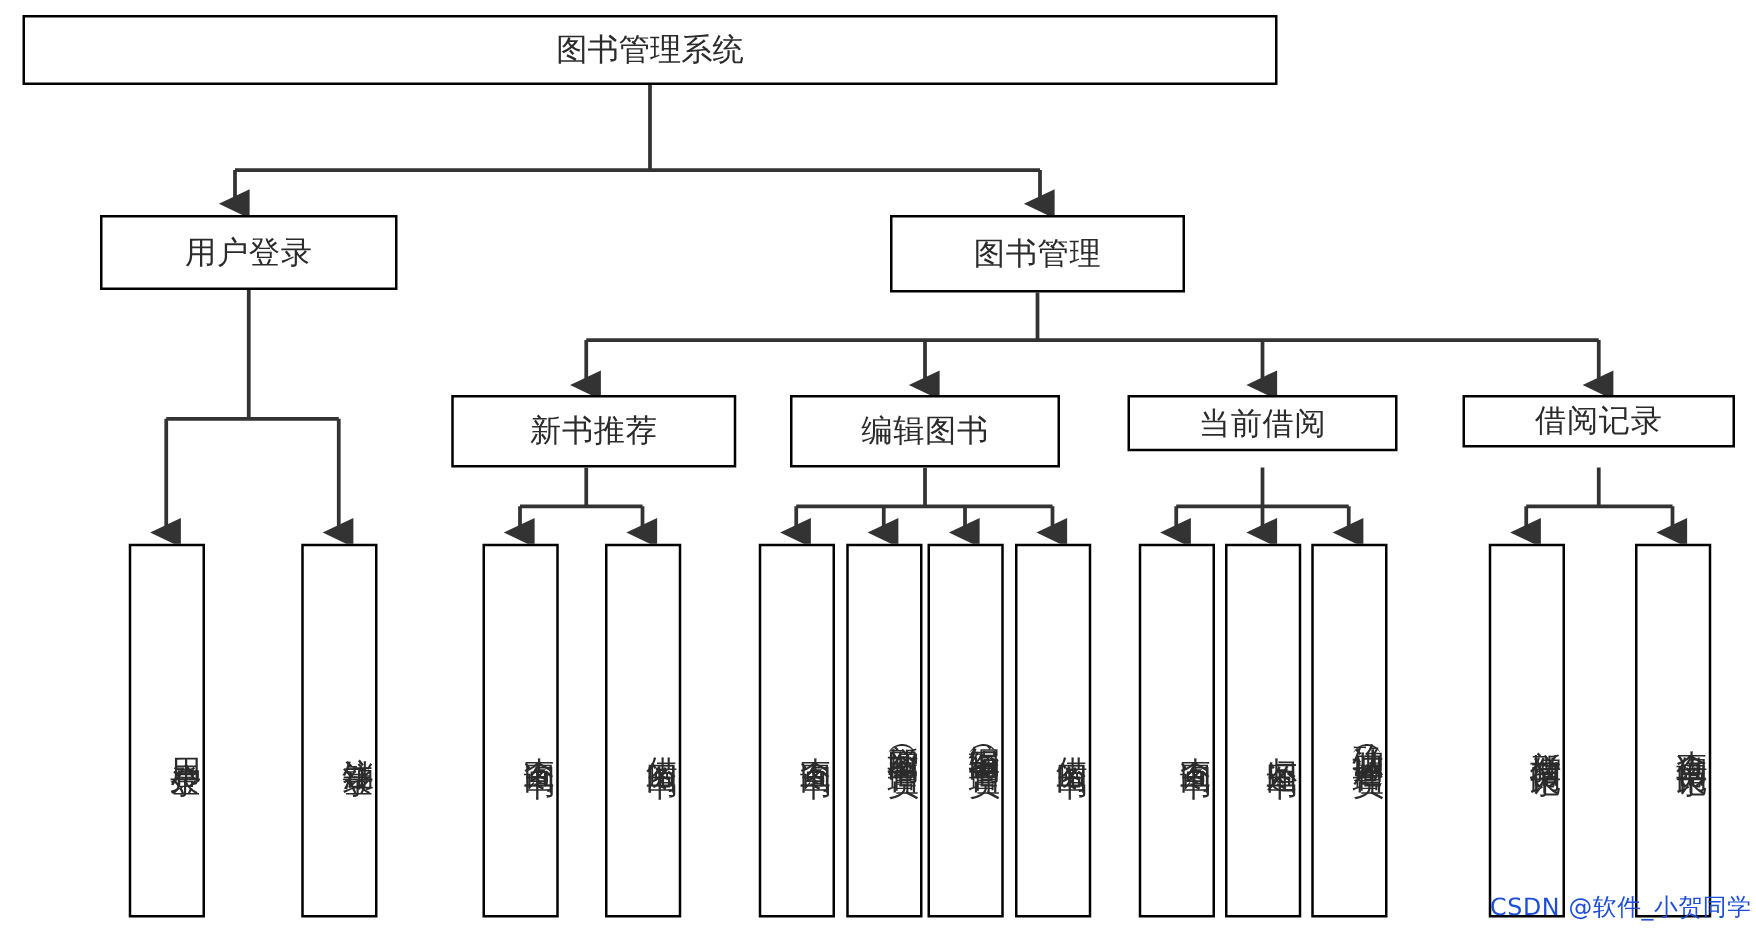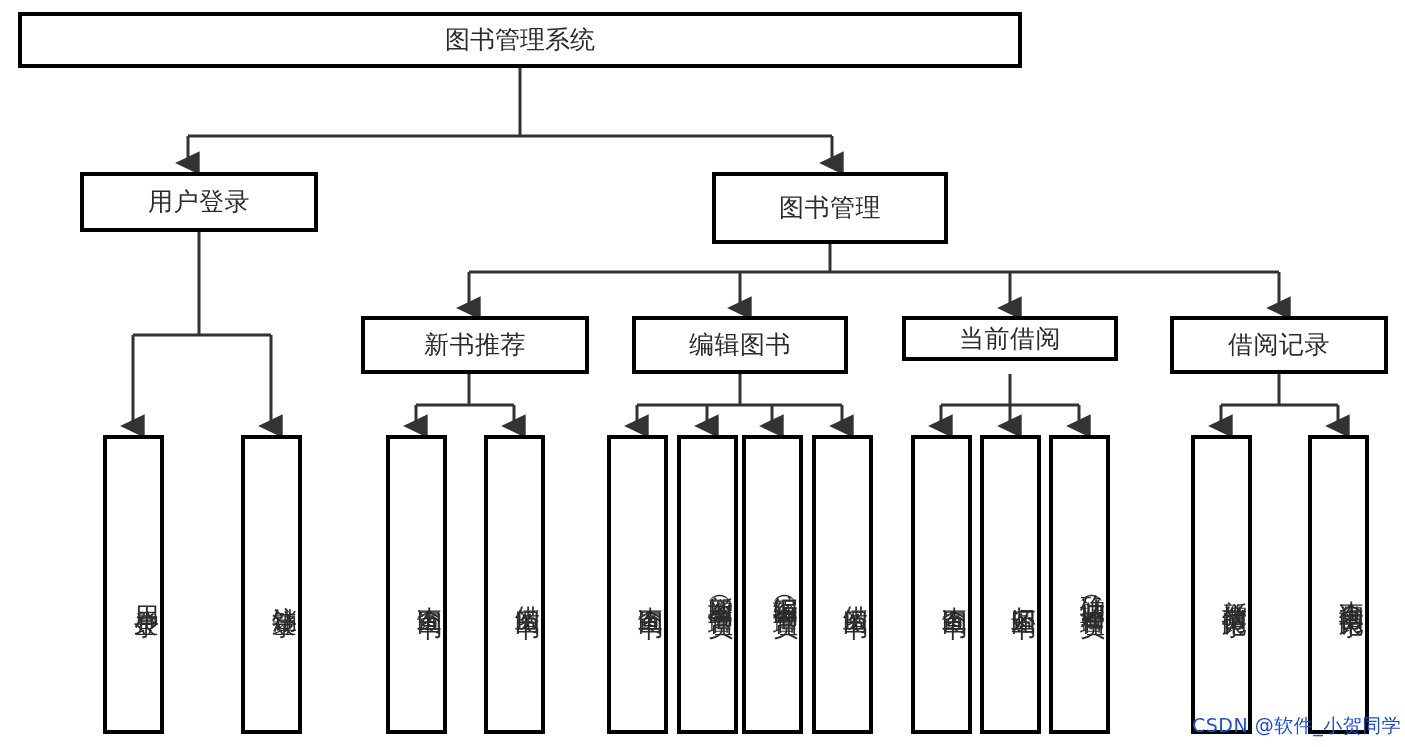--- a/index.html
+++ b/index.html
@@ -22,21 +22,21 @@
     position: absolute;
     left: 0;
     top: 0;
     width: 1405px;
     height: 747px;
     pointer-events: none;
   }
   .node {
     position: absolute;
     box-sizing: border-box;
-    border: 4px solid #000000;
+    border: 2px solid #000000;
     background: #ffffff;
     display: flex;
     align-items: center;
     justify-content: center;
     color: #2b2b2b;
     line-height: 1.12;
     text-align: center;
   }
   .node-h {
     font-size: 25px;
@@ -117,29 +117,29 @@
       <path d="M1221,405 L1338,405"></path>
       <path d="M1221,405 L1221,426" marker-end="url(#arrowhead)"></path>
       <path d="M1338,405 L1338,426" marker-end="url(#arrowhead)"></path>
     </g>
   </svg>
 
   <div class="node node-root" style="left:18px; top:12px; width:1004px; height:56px;">图书管理系统</div>
 
   <div class="node node-h" style="left:80px; top:172px; width:238px; height:60px;">用户登录</div>
 
-  <div class="node node-h" style="left:712px; top:172px; width:236px; height:72px;">图书管理</div>
+  <div class="node node-h" style="left:712px; top:172px; width:236px; height:62px;">图书管理</div>
 
   <div class="node node-h" style="left:361px; top:316px; width:228px; height:58px;">新书推荐</div>
 
   <div class="node node-h" style="left:632px; top:316px; width:216px; height:58px;">编辑图书</div>
 
   <div class="node node-h" style="left:902px; top:316px; width:216px; height:45px;">当前借阅</div>
 
-  <div class="node node-h" style="left:1170px; top:316px; width:218px; height:58px;">借阅记录</div>
+  <div class="node node-h" style="left:1170px; top:316px; width:218px; height:42px;">借阅记录</div>
 
   <div class="node node-v" style="left:103px; top:435px; width:61px; height:299px;">用户登录</div>
 
   <div class="node node-v" style="left:241px; top:435px; width:61px; height:299px;">注销登录</div>
 
   <div class="node node-v" style="left:386px; top:435px; width:61px; height:299px;">查询图书</div>
 
   <div class="node node-v" style="left:484px; top:435px; width:61px; height:299px;">借阅图书</div>
 
   <div class="node node-v" style="left:607px; top:435px; width:61px; height:299px;">查询图书</div>

